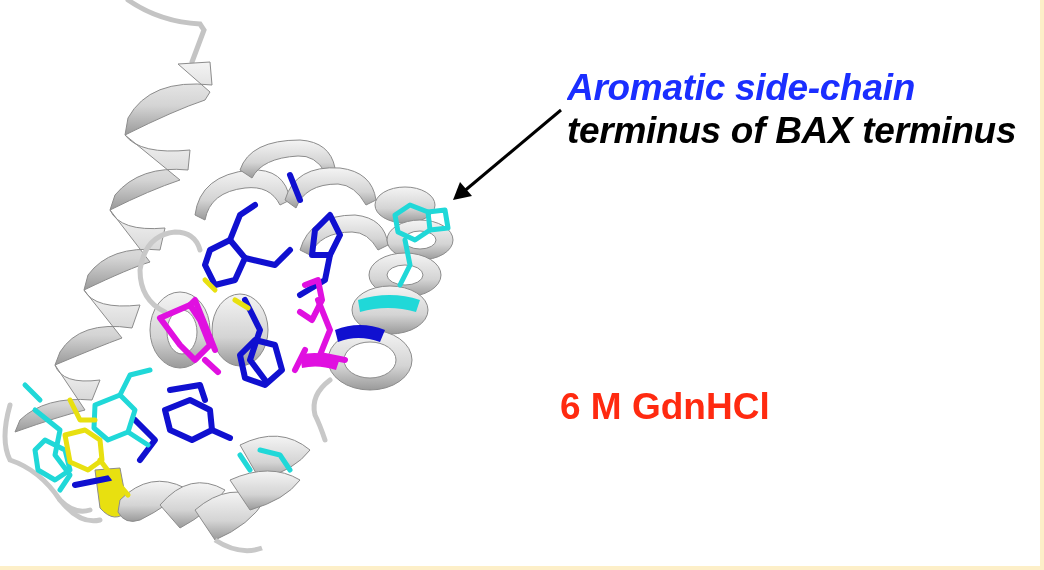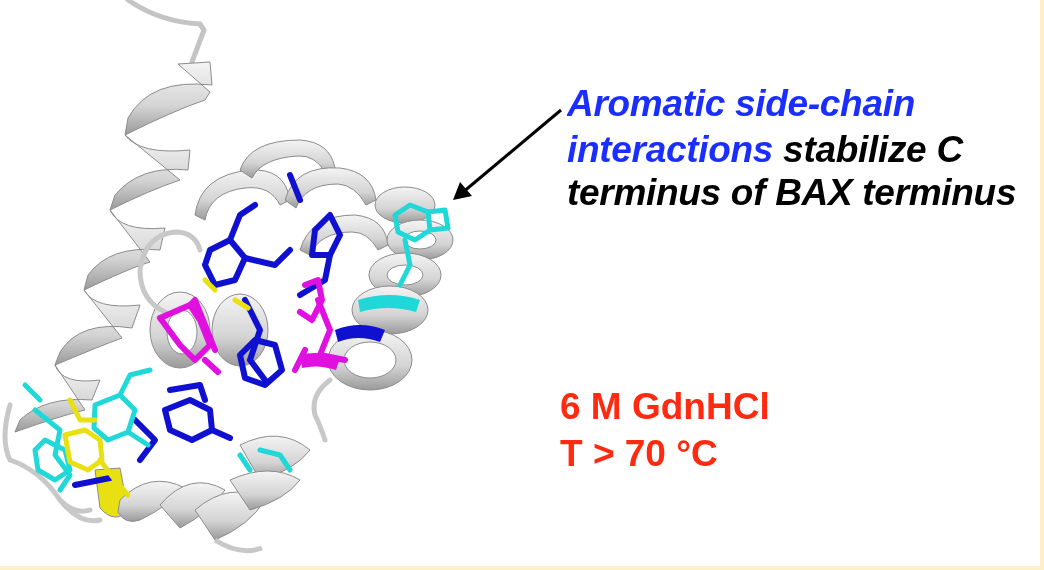--- a/index.html
+++ b/index.html
@@ -5,21 +5,21 @@
     html, body { margin: 0; padding: 0; }
     body {
       width: 1044px; height: 570px; overflow: hidden; position: relative;
       background: #ffffff;
       font-family: "Liberation Sans", sans-serif;
     }
     .frame-right { position: absolute; right: 0; top: 0; width: 4px; height: 570px; background: #fdefc8; }
     .frame-bottom { position: absolute; left: 0; bottom: 0; width: 1044px; height: 4px; background: #fdefc8; }
     .protein { position: absolute; left: 0; top: 0; width: 560px; height: 566px; }
     .annotation {
-      position: absolute; left: 567px; top: 80px; width: 477px;
+      position: absolute; left: 567px; top: 64px; width: 477px;
       font-weight: bold; font-style: italic; font-size: 37px; line-height: 47px;
       white-space: nowrap; overflow: hidden; letter-spacing: -0.3px;
     }
     .annotation .hl { color: #1a2eff; }
     .annotation .plain { color: #000000; }
     .arrow { position: absolute; left: 0; top: 0; width: 1044px; height: 570px; pointer-events: none; }
     .conditions {
       position: absolute; left: 560px; top: 383px; width: 340px; 
       color: #ff2a10; font-weight: bold; font-size: 37px; line-height: 47px;
     }
@@ -141,32 +141,28 @@
     <path d="M100 460 L115 480 L128 495"></path>
     <path d="M205 280 L215 290"></path>
     <path d="M235 300 L248 308"></path>
   </g>
 </svg>
 
 <div class="annotation">
   <div>
     <span class="hl">Aromatic side-chain</span>
   </div>
-  <div style="margin-top:-1px;">
-    <span class="hl">interactions</span><span class="plain"> stabilize C</span>
-  </div>
   <div style="margin-top:-4px;">
     <span class="plain">terminus of BAX terminus</span>
   </div>
 </div>
 
 <svg class="arrow" viewBox="0 0 1044 570" xmlns="http://www.w3.org/2000/svg">
   <line x1="561" y1="110" x2="462" y2="193" stroke="#000" stroke-width="3"></line>
   <polygon points="453,200 460,182 472,196" fill="#000"></polygon>
 </svg>
 
 <div class="conditions">
   <div>6 M GdnHCl</div>
-  <div>T &gt; 70 °C</div>
 </div>
 
 <div class="frame-right"></div>
 <div class="frame-bottom"></div>
 
 </body></html>

